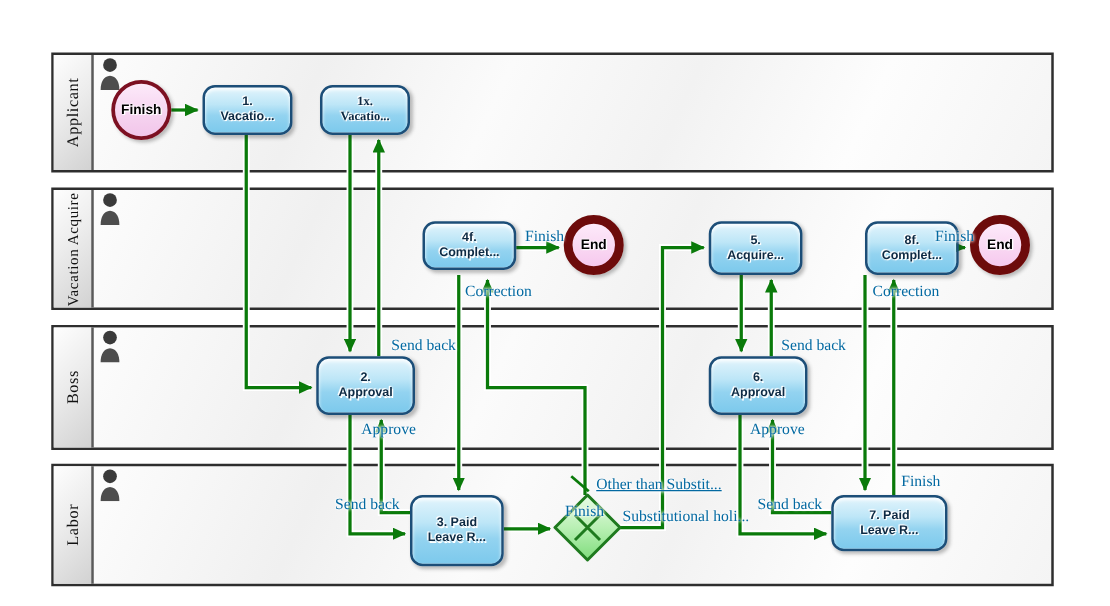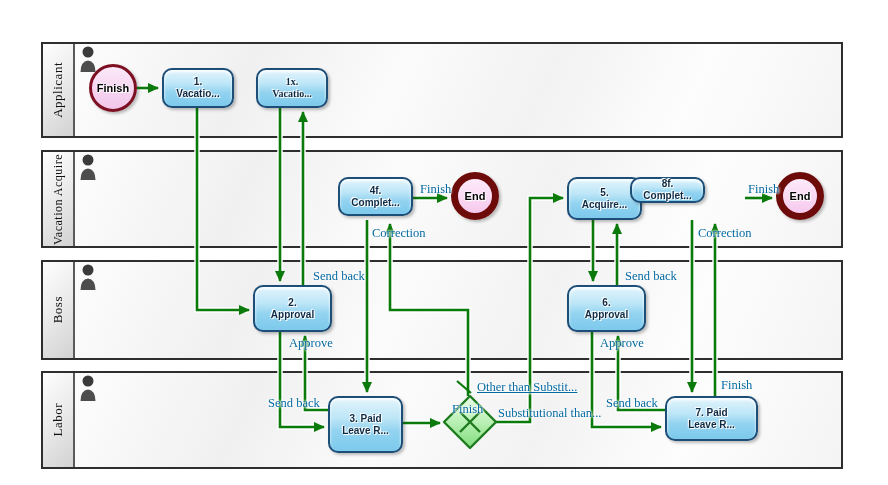--- a/index.html
+++ b/index.html
@@ -216,21 +216,21 @@
 
   <div class="event end" style="left:451px;top:172px;">
     <span>End</span>
   </div>
 
   <div class="task" style="left:567px;top:177px;width:75px;height:43px;">
     <span>5.</span>
     <span>Acquire...</span>
   </div>
 
-  <div class="task" style="left:630px;top:177px;width:75px;height:26px;">
+  <div class="task" style="left:692px;top:177px;width:75px;height:43px;">
     <span>8f.</span>
     <span>Complet...</span>
   </div>
 
   <div class="event end" style="left:776px;top:172px;">
     <span>End</span>
   </div>
 
   <div class="task" style="left:253px;top:285px;width:79px;height:47px;">
     <span>2.</span>
@@ -258,15 +258,15 @@
   <span class="elabel" style="left:698px;top:227px;">Correction</span>
   <span class="elabel" style="left:313px;top:270px;">Send back</span>
   <span class="elabel" style="left:625px;top:270px;">Send back</span>
   <span class="elabel" style="left:289px;top:337px;">Approve</span>
   <span class="elabel" style="left:600px;top:337px;">Approve</span>
   <span class="elabel" style="left:268px;top:397px;">Send back</span>
   <span class="elabel" style="left:606px;top:397px;">Send back</span>
   <span class="elabel" style="left:452px;top:403px;">Finish</span>
   <span class="elabel" style="left:721px;top:379px;">Finish</span>
   <span class="elabel" style="left:477px;top:381px;text-decoration:underline;">Other than Substit...</span>
-  <span class="elabel" style="left:498px;top:407px;">Substitutional than...</span>
+  <span class="elabel" style="left:498px;top:407px;">Substitutional holi...</span>
 
 </div>
 
 </body></html>

